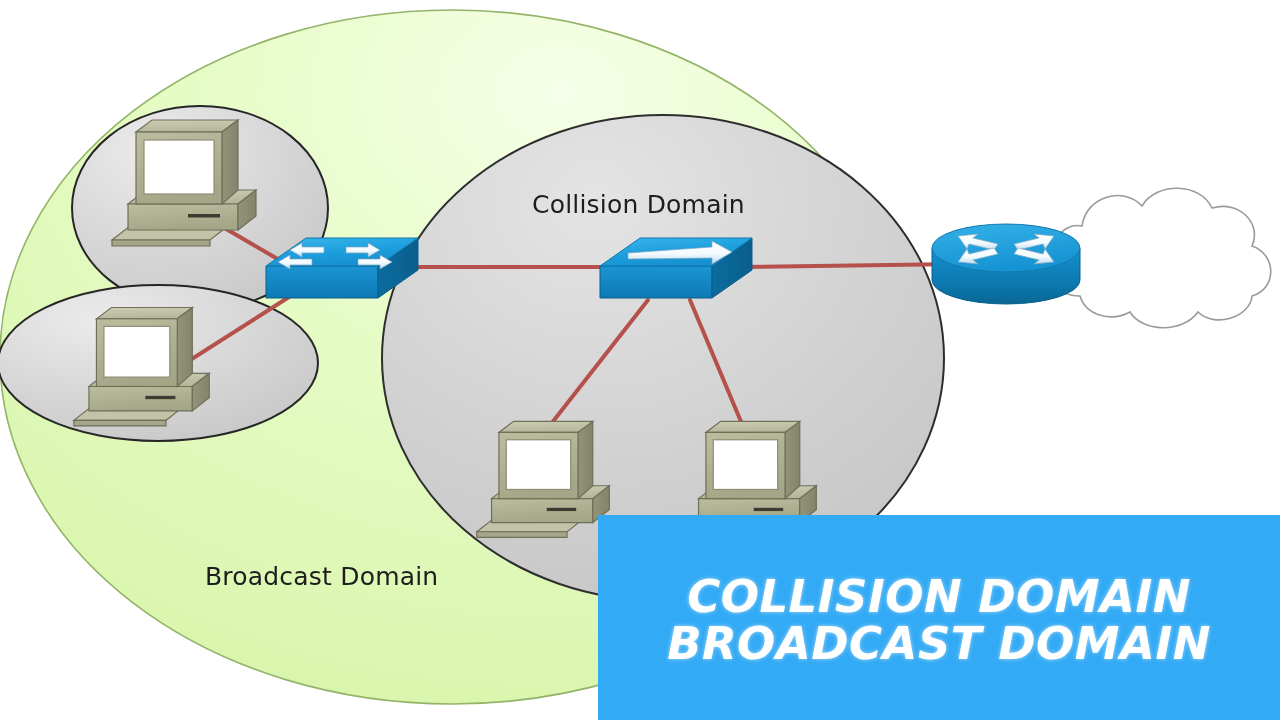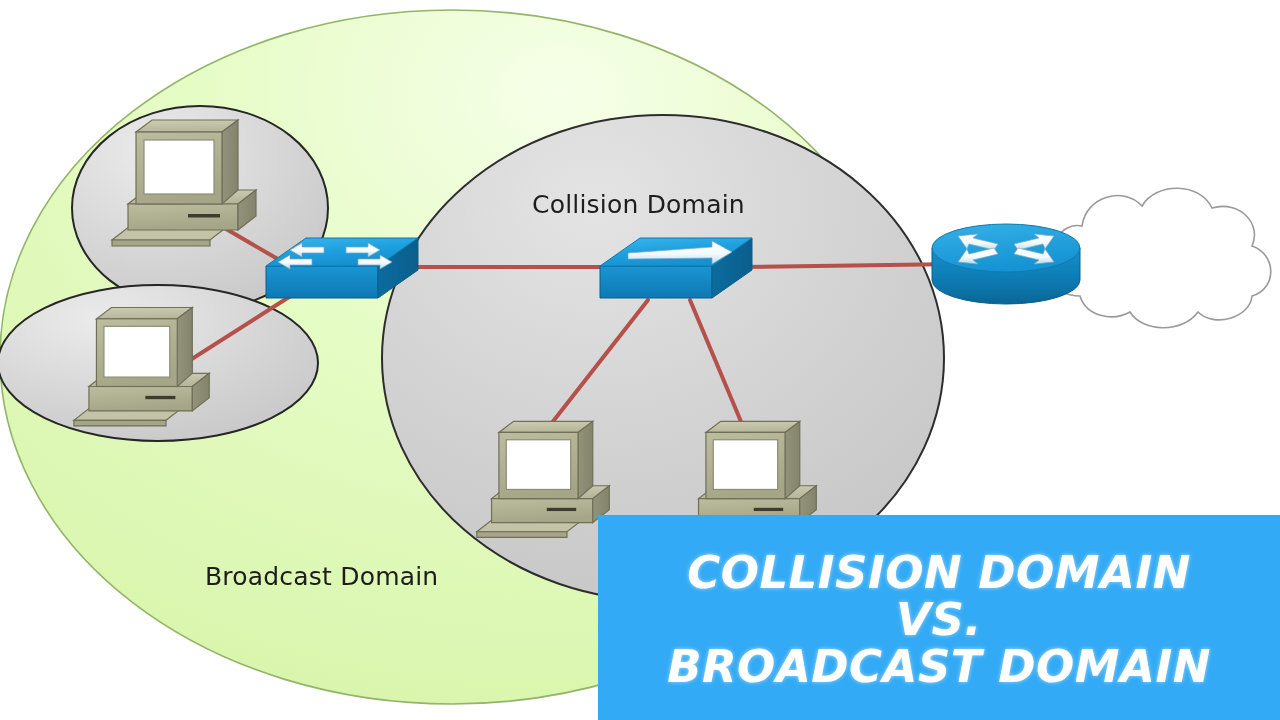--- a/index.html
+++ b/index.html
@@ -261,17 +261,16 @@
       </g>
     </g>
   </svg>
 
   <div class="dlabel" id="label-collision">Collision Domain</div>
 
   <div class="dlabel" id="label-broadcast">Broadcast Domain</div>
 
   <div id="banner">
     <div class="bline" id="bline1">COLLISION DOMAIN</div>
-    <div class="bline" id="bline2">VS.</div>
     <div class="bline" id="bline3">BROADCAST DOMAIN</div>
   </div>
 
 </div>
 
 </body></html>

